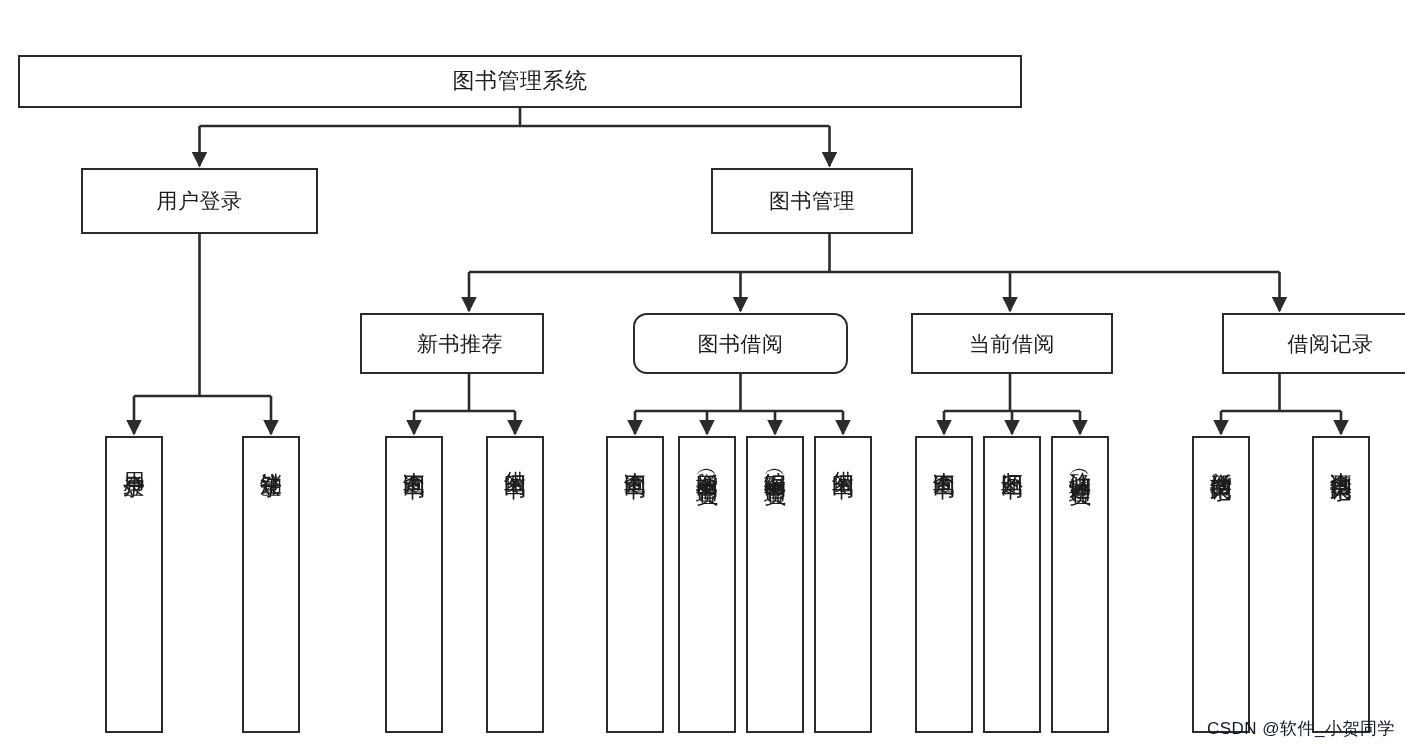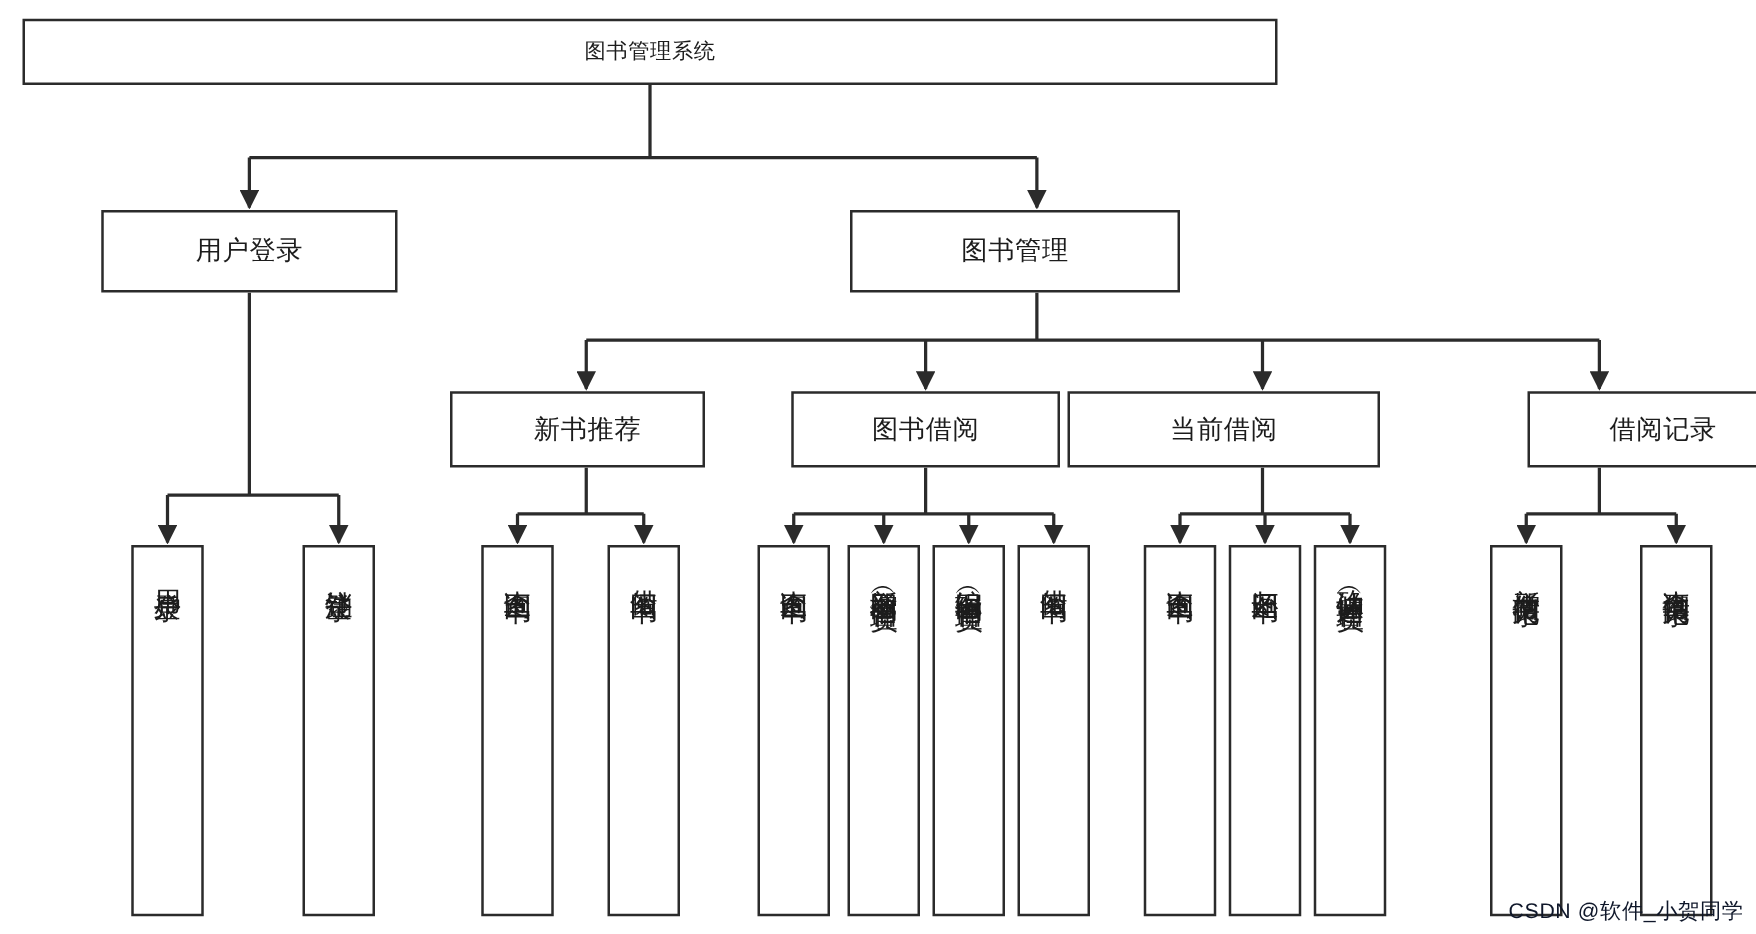--- a/index.html
+++ b/index.html
@@ -35,21 +35,22 @@
     justify-content: center;
     color: #1c1c1c;
     z-index: 2;
   }
   .node.h {
     font-size: 21px;
     line-height: 1.1;
     letter-spacing: 0.5px;
   }
   .node.root {
-    font-size: 17px;
+    font-size: 22px;
+    margin-top: 40px;
   }
   .node.v {
     align-items: flex-start;
     justify-content: center;
     padding-top: 16px;
   }
   .vtext {
     writing-mode: vertical-rl;
     text-orientation: upright;
     font-size: 22px;
@@ -118,33 +119,33 @@
   </svg>
 
   <div class="node h root" id="node-root" style="left: 18px; top: 15px; width: 1004px; height: 53px;">
     <span>图书管理系统</span>
   </div>
 
   <div id="level2-holder">
       <div class="node h" style="left: 81px; top: 168px; width: 237px; height: 66px;">
         <span>用户登录</span>
       </div>
-      <div class="node h" style="left: 680px; top: 168px; width: 264px; height: 66px;">
+      <div class="node h" style="left: 711px; top: 168px; width: 202px; height: 66px;">
         <span>图书管理</span>
       </div>
     </div>
 
   <div id="level3-holder">
-      <div class="node h" style="left: 360px; top: 313px; width: 204px; height: 61px; padding-left: 16px;">
+      <div class="node h" style="left: 360px; top: 313px; width: 184px; height: 61px; padding-left: 16px;">
         <span>新书推荐</span>
       </div>
-      <div class="node h" style="left: 633px; top: 313px; width: 215px; height: 61px;">
+      <div class="node h" style="left: 633px; top: 313px; width: 215px; height: 61px; border-radius: 14px;">
         <span>图书借阅</span>
       </div>
-      <div class="node h" style="left: 854px; top: 313px; width: 250px; height: 61px;">
+      <div class="node h" style="left: 911px; top: 313px; width: 202px; height: 61px;">
         <span>当前借阅</span>
       </div>
       <div class="node h" style="left: 1222px; top: 313px; width: 217px; height: 61px;">
         <span>借阅记录</span>
       </div>
     </div>
 
   <div id="leaves-holder">
       <div class="node v" style="left: 105px; top: 436px; width: 58px; height: 297px;">
         <span class="vtext">用户登录</span>

